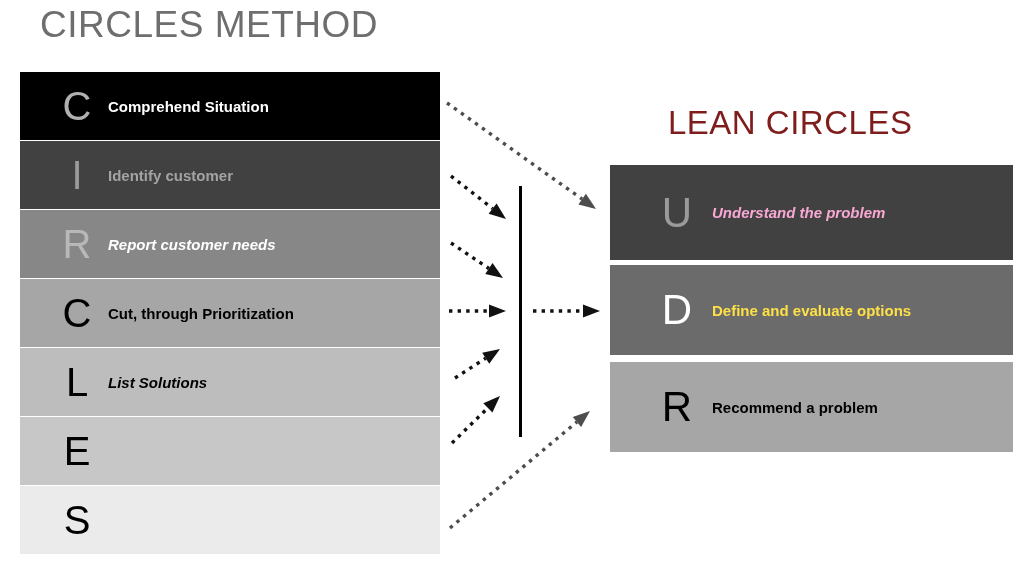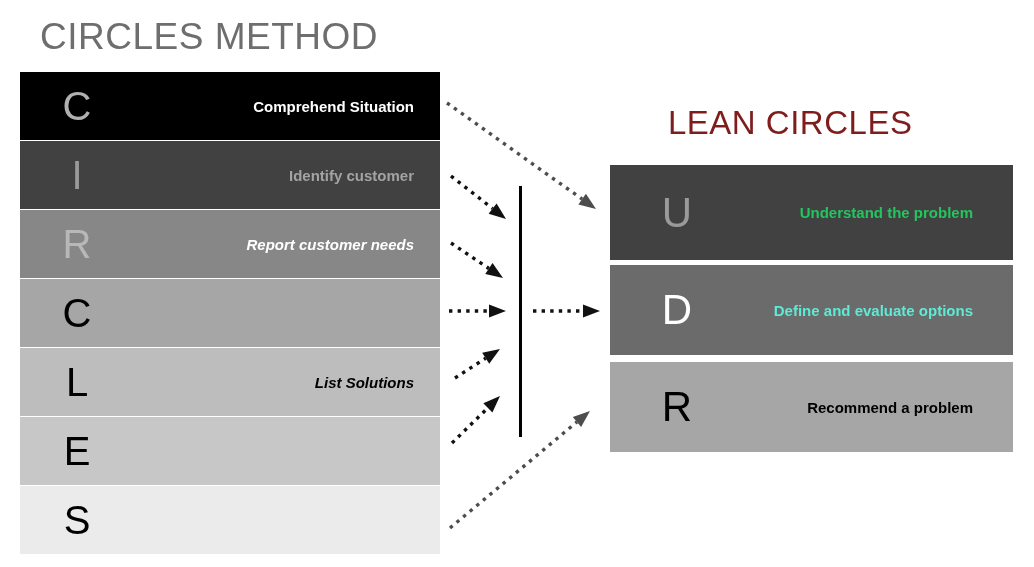--- a/index.html
+++ b/index.html
@@ -7,34 +7,34 @@
     width:1034px;height:567px;background:#ffffff;
     font-family:"Liberation Sans","DejaVu Sans",sans-serif;
     overflow:hidden;position:relative;
   }
   .stage{position:absolute;left:0;top:0;width:1034px;height:567px;}
 
   .title{
     position:absolute;color:#6e6e6e;font-weight:400;
     letter-spacing:0.5px;white-space:nowrap;
   }
-  #title-circles{left:40px;top:16px;font-size:37px;}
+  #title-circles{left:40px;top:4px;font-size:37px;}
   #title-lean{left:668px;top:104px;font-size:33px;}
 
   .row{
     position:absolute;display:flex;align-items:center;
     box-sizing:border-box;
   }
   .row .glyph{
     font-size:40px;font-weight:400;line-height:1;
     width:62px;text-align:center;flex:0 0 62px;
     margin-left:26px;
   }
   .row .label{
-    flex:1 1 auto;text-align:right;font-size:15px;
+    flex:1 1 auto;text-align:left;font-size:15px;
     font-weight:600;padding-right:26px;
   }
 
   
   .left-row{left:20px;width:420px;height:68px;}
   #row-c1{top:72px;}
   #row-i {top:141px;}
   #row-r {top:210px;}
   #row-c2{top:279px;}
   #row-l {top:348px;}
@@ -74,39 +74,40 @@
   <div class="row left-row" id="row-i" style="background: rgb(65, 65, 65);">
     <span class="glyph" style="color: rgb(154, 154, 154);">I</span>
     <span class="label" style="color: #a3a3a3;">Identify customer</span>
   </div>
   <div class="row left-row" id="row-r" style="background: rgb(135, 135, 135);">
     <span class="glyph" style="color: rgb(184, 184, 184);">R</span>
     <span class="label" style="color: rgb(255, 255, 255); font-style: italic;">Report customer needs</span>
   </div>
   <div class="row left-row" id="row-c2" style="background: rgb(166, 166, 166);">
     <span class="glyph" style="color: rgb(0, 0, 0);">C</span>
+    <span class="label" style="color: rgb(0, 0, 0);">Cut, through Prioritization</span>
   </div>
   <div class="row left-row" id="row-l" style="background: rgb(189, 189, 189);">
     <span class="glyph" style="color: rgb(0, 0, 0);">L</span>
     <span class="label" style="color: rgb(0, 0, 0); font-style: italic;">List Solutions</span>
   </div>
   <div class="row left-row" id="row-e" style="background: rgb(199, 199, 199);">
     <span class="glyph" style="color: rgb(0, 0, 0);">E</span>
   </div>
   <div class="row left-row" id="row-s" style="background: rgb(235, 235, 235);">
     <span class="glyph" style="color: rgb(0, 0, 0);">S</span>
   </div>
 
   <div class="row right-row" id="row-u" style="background: rgb(65, 65, 65);">
     <span class="glyph" style="color: rgb(154, 154, 154);">U</span>
-    <span class="label" style="color: #22c55e;">Understand the problem</span>
+    <span class="label" style="color: #f9a8d4; font-style: italic;">Understand the problem</span>
   </div>
   <div class="row right-row" id="row-d" style="background: rgb(107, 107, 107);">
     <span class="glyph" style="color: rgb(255, 255, 255);">D</span>
-    <span class="label" style="color: #5eead4;">Define and evaluate options</span>
+    <span class="label" style="color: #fde047;">Define and evaluate options</span>
   </div>
   <div class="row right-row" id="row-rr" style="background: rgb(166, 166, 166);">
     <span class="glyph" style="color: rgb(0, 0, 0);">R</span>
     <span class="label" style="color: rgb(0, 0, 0);">Recommend a problem</span>
   </div>
 
   <div id="divider" style="background: rgb(0, 0, 0);"></div>
 
   <svg id="arrows" viewBox="0 0 1034 567" width="1034" height="567" aria-hidden="true">
       <line x1="447" y1="103" x2="582.1477112058707" y2="199.1453515961228" stroke="#4d4d4d" stroke-width="3.4" stroke-linecap="butt" stroke-dasharray="3.4 5.2"></line>

